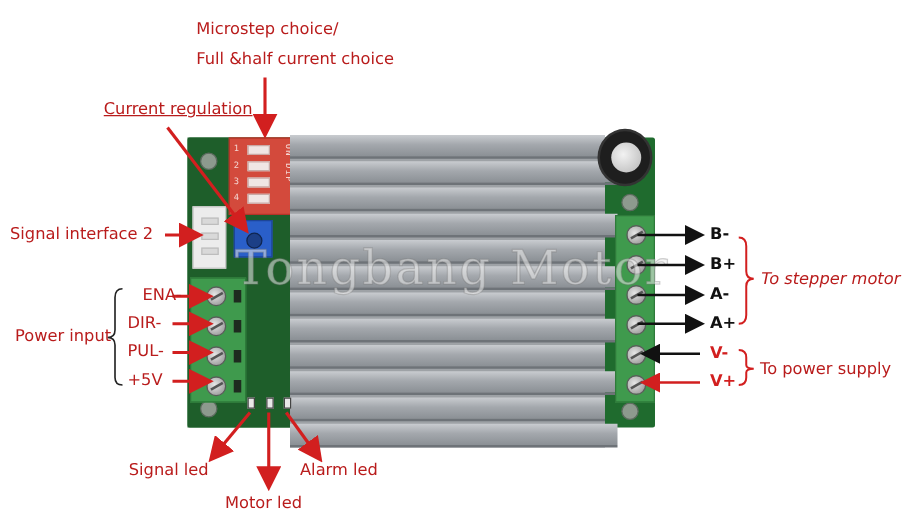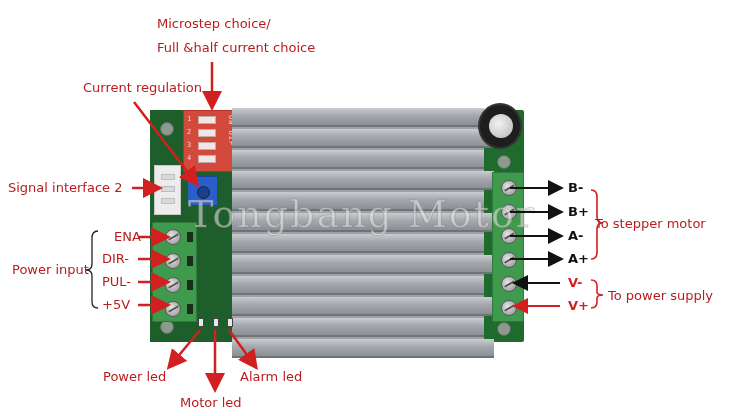--- a/index.html
+++ b/index.html
@@ -154,34 +154,34 @@
   <path d="M591,190 Q597,190 597,197 L597,217 Q597,223 603,223 Q597,223 597,229 L597,252 Q597,259 591,259" fill="none" stroke="#d21f1f" stroke-width="1.6"></path>
   <path d="M591,280 Q597,280 597,286 L597,292 Q597,295 603,295 Q597,295 597,298 L597,302 Q597,308 591,308" fill="none" stroke="#d21f1f" stroke-width="1.6"></path>
 
   <line x1="200" y1="330" x2="170" y2="366" stroke="#d21f1f" stroke-width="2.5" marker-end="url(#ar)"></line>
   <line x1="215" y1="330" x2="215" y2="388" stroke="#d21f1f" stroke-width="2.5" marker-end="url(#ar)"></line>
   <line x1="229" y1="330" x2="255" y2="366" stroke="#d21f1f" stroke-width="2.5" marker-end="url(#ar)"></line>
 </svg>
 
 <div class="label" style="left:157px;top:16px;">Microstep choice/</div>
 <div class="label" style="left:157px;top:40px;">Full &amp;half current choice</div>
-<div class="label" style="left:83px;top:80px;">Current regulation</div>
+<div class="label" style="left:83px;top:80px;text-decoration:underline;">Current regulation</div>
 <div class="label" style="left:8px;top:180px;">Signal interface 2</div>
 <div class="label" style="left:12px;top:262px;">Power input</div>
 
 <div class="label" style="left:114px;top:229px;">ENA-</div>
 <div class="label" style="left:102px;top:251px;">DIR-</div>
 <div class="label" style="left:102px;top:274px;">PUL-</div>
 <div class="label" style="left:102px;top:297px;">+5V</div>
 
 <div class="term-label black" style="left:568px;top:180px;">B-</div>
 <div class="term-label black" style="left:568px;top:204px;">B+</div>
 <div class="term-label black" style="left:568px;top:228px;">A-</div>
 <div class="term-label black" style="left:568px;top:251px;">A+</div>
 <div class="term-label red" style="left:568px;top:275px;">V-</div>
 <div class="term-label red" style="left:568px;top:298px;">V+</div>
 
-<div class="label" style="left:595px;top:216px;">To stepper motor</div>
+<div class="label" style="left:609px;top:216px;font-style:italic;">To stepper motor</div>
 <div class="label" style="left:608px;top:288px;">To power supply</div>
 
-<div class="label" style="left:103px;top:369px;">Power led</div>
+<div class="label" style="left:103px;top:369px;">Signal led</div>
 <div class="label" style="left:180px;top:395px;">Motor led</div>
 <div class="label" style="left:240px;top:369px;">Alarm led</div>
 
 </body></html>

